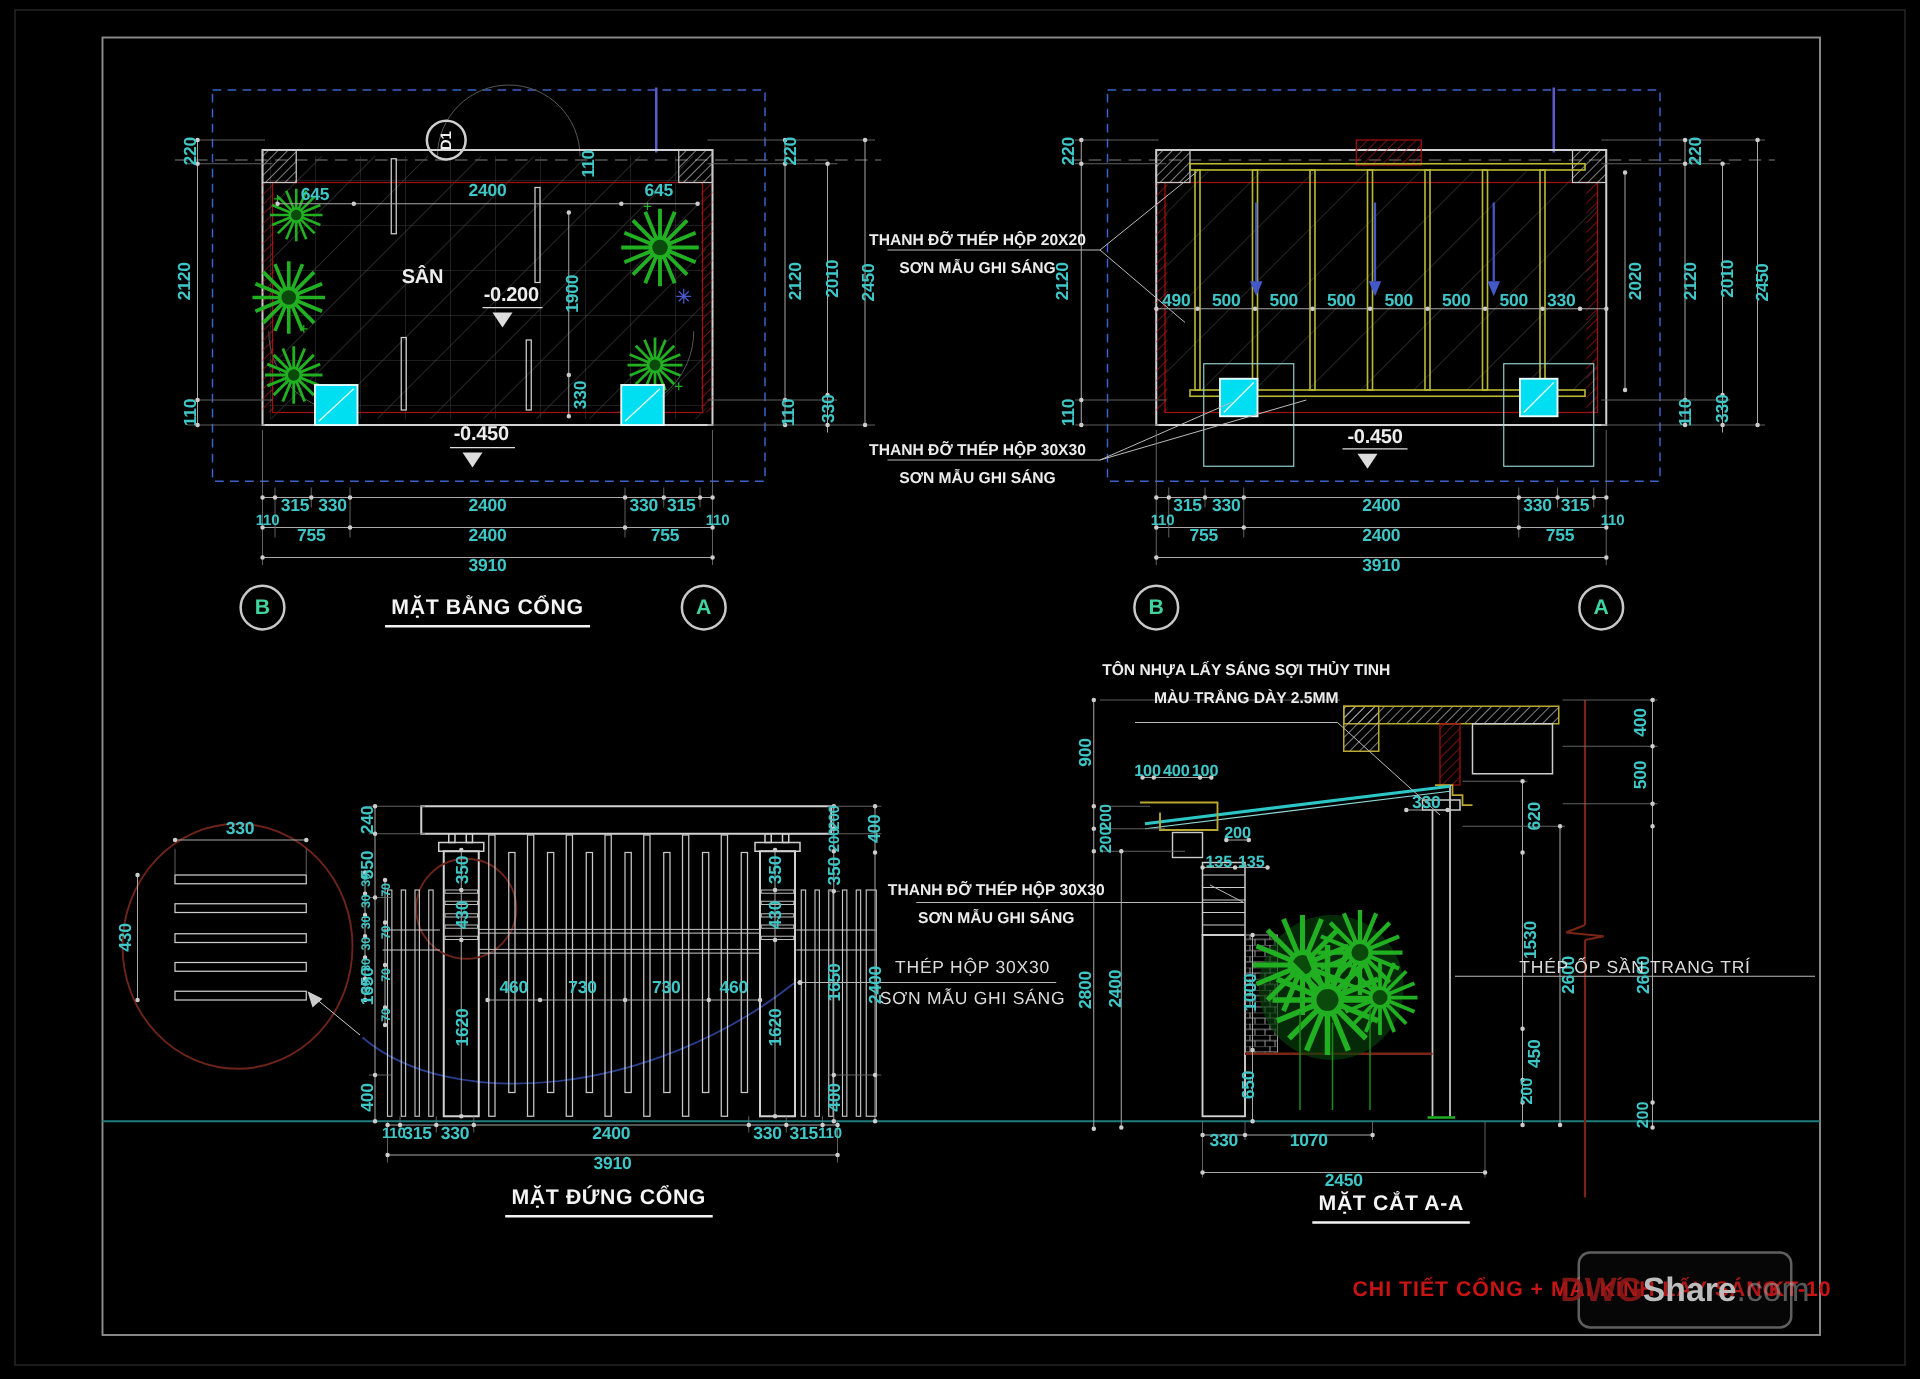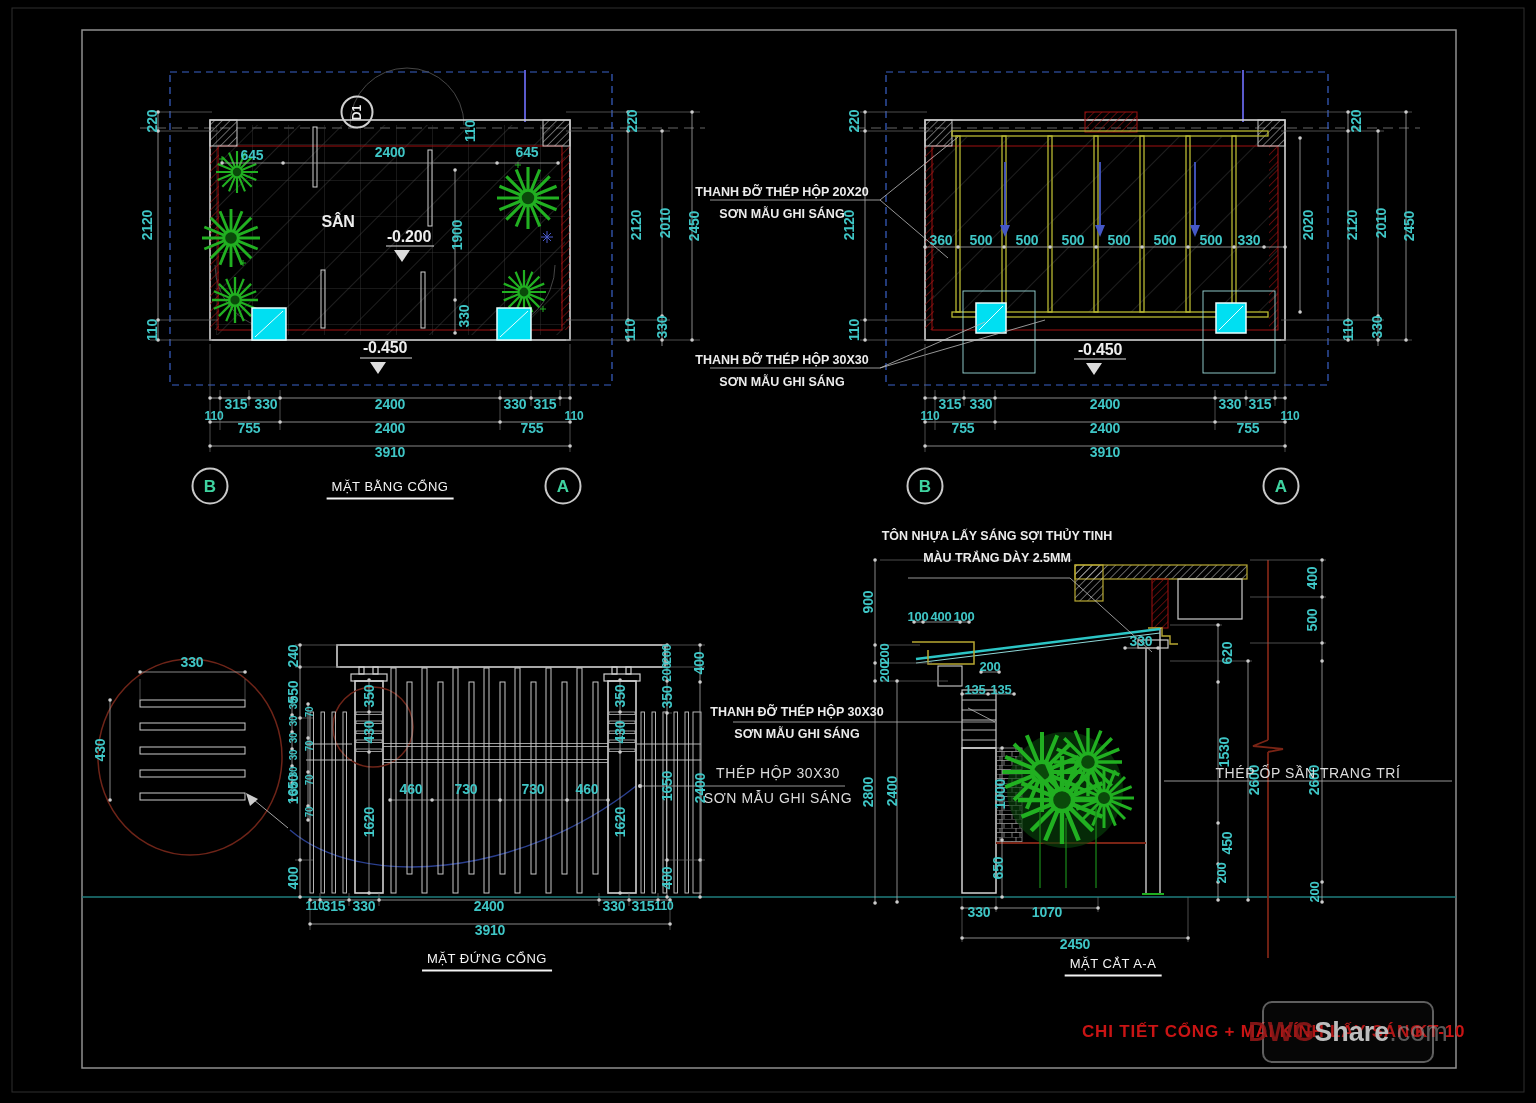--- a/index.html
+++ b/index.html
@@ -4,21 +4,21 @@
 <style>
   html,body{margin:0;padding:0;background:#000;}
   #canvas{position:relative;width:1536px;height:1103px;background:#000;overflow:hidden;
           font-family:"Liberation Sans",sans-serif;}
   #linework{position:absolute;left:0;top:0;}
   #dim-layer{position:absolute;left:0;top:0;width:100%;height:100%;}
   .dim{position:absolute;color:#3fc6c6;font-size:14px;font-weight:bold;letter-spacing:-0.2px;
        transform:translate(-50%,-50%);white-space:nowrap;line-height:1;}
   .dim.rot{transform:translate(-50%,-50%) rotate(-90deg);}
   .dim.c-w{color:#ededed;}
-  .title{position:absolute;transform:translate(-50%,-50%);color:#f4f4f4;font-size:13px;font-weight:normal;
+  .title{position:absolute;transform:translate(-50%,-50%);color:#f4f4f4;font-size:17px;font-weight:bold;
          letter-spacing:.5px;border-bottom:2.5px solid #f4f4f4;padding:0 5px 4px;white-space:nowrap;}
   .bubble{position:absolute;width:33px;height:33px;border:2px solid #c8c8c8;border-radius:50%;
           transform:translate(-50%,-50%);display:flex;align-items:center;justify-content:center;
           color:#3fd3a0;font-size:17px;font-weight:bold;}
   .dbubble{position:absolute;width:29px;height:29px;border:2px solid #d0d0d0;border-radius:50%;
           transform:translate(-50%,-50%);display:flex;align-items:center;justify-content:center;}
   .dbubble span{transform:rotate(-90deg);color:#ededed;font-size:12px;font-weight:bold;}
   .note{position:absolute;transform:translateX(-50%);text-align:center;color:#ececec;
         font-size:12.5px;font-weight:bold;line-height:1.75;white-space:nowrap;}
   .note.thin{font-weight:normal;font-size:14px;color:#dcdcdc;letter-spacing:.6px;}
@@ -289,21 +289,21 @@
       <span class="dim" style="left: 249px; top: 428px;">755</span>
       <span class="dim" style="left: 390px; top: 428px;">2400</span>
       <span class="dim" style="left: 532px; top: 428px;">755</span>
       <span class="dim" style="left: 390px; top: 452px;">3910</span>
       <span class="dim c-w" style="left: 338px; top: 222px; font-size: 16px;">SÂN</span>
       <span class="dim c-w" style="left: 409px; top: 237px; font-size: 16px;">-0.200</span>
       <span class="dim c-w" style="left: 385px; top: 348px; font-size: 16px;">-0.450</span>
       <span class="dim rot" style="left: 854px; top: 121px;">220</span>
       <span class="dim rot" style="left: 849px; top: 225px;">2120</span>
       <span class="dim rot" style="left: 854px; top: 330px;">110</span>
-      <span class="dim" style="left: 941px; top: 240px;">360</span>
+      <span class="dim" style="left: 941px; top: 240px;">490</span>
       <span class="dim" style="left: 981px; top: 240px;">500</span>
       <span class="dim" style="left: 1027px; top: 240px;">500</span>
       <span class="dim" style="left: 1073px; top: 240px;">500</span>
       <span class="dim" style="left: 1119px; top: 240px;">500</span>
       <span class="dim" style="left: 1165px; top: 240px;">500</span>
       <span class="dim" style="left: 1211px; top: 240px;">500</span>
       <span class="dim" style="left: 1249px; top: 240px;">330</span>
       <span class="dim rot" style="left: 1308px; top: 225px;">2020</span>
       <span class="dim rot" style="left: 1356px; top: 121px;">220</span>
       <span class="dim rot" style="left: 1352px; top: 225px;">2120</span>

